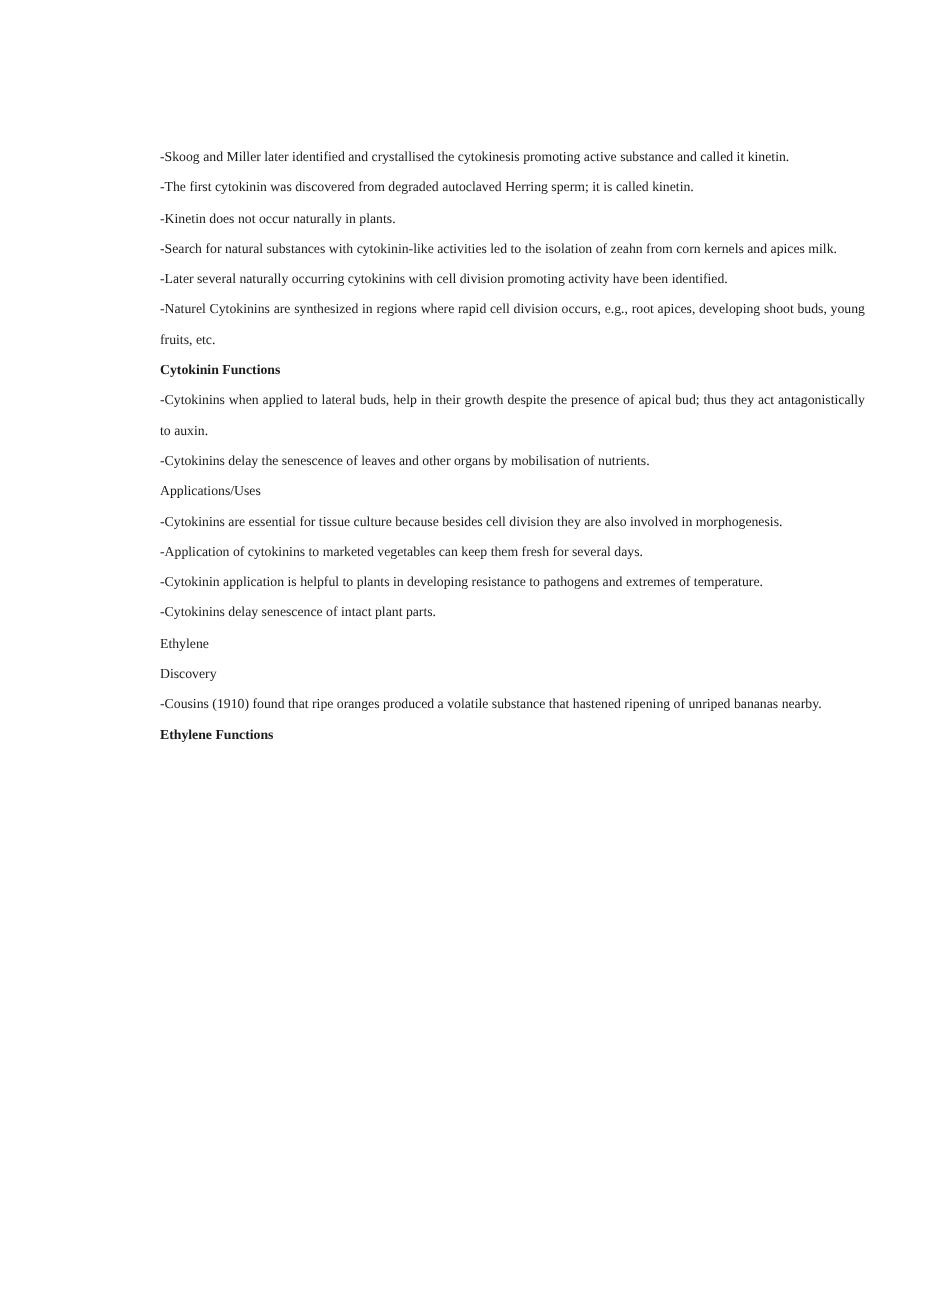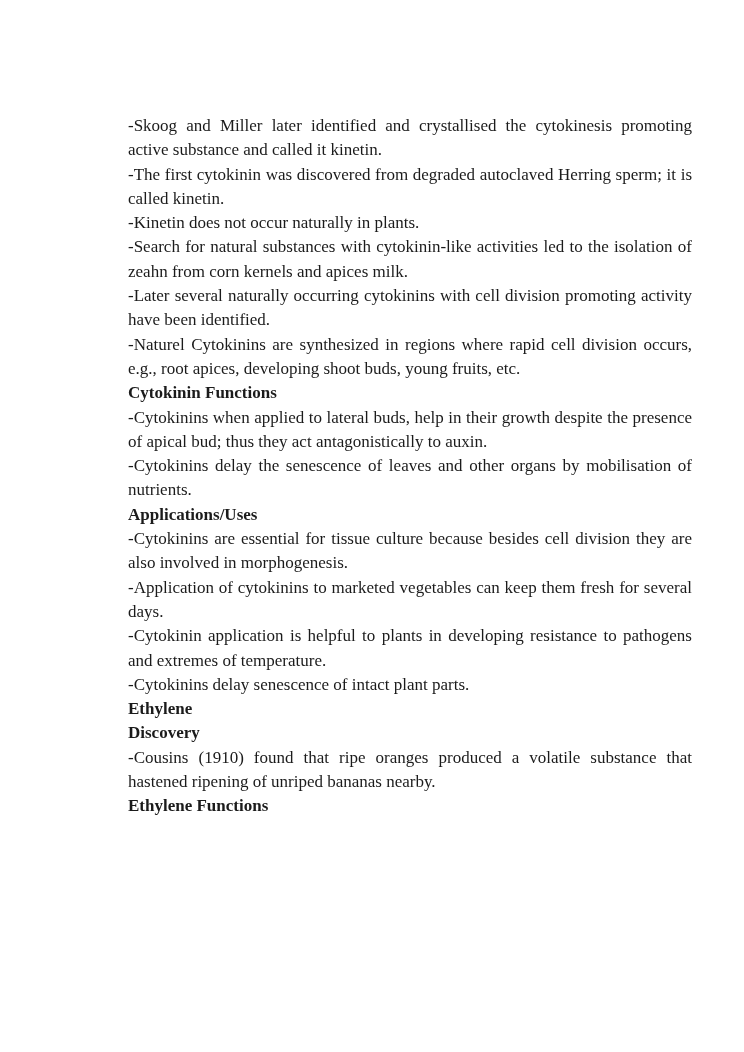--- a/index.html
+++ b/index.html
@@ -18,21 +18,21 @@
     overflow: hidden;
     box-sizing: border-box;
   }
 
   .text-column {
     position: absolute;
     left: 128px;
     top: 114px;
     width: 564px;
     font-family: "Liberation Serif", "DejaVu Serif", serif;
-    font-size: 17px;
+    font-size: 11px;
     line-height: 24.3px;
     color: #1b1b1b;
     text-align: justify;
     text-justify: inter-word;
     -webkit-font-smoothing: antialiased;
   }
 
   
   .para {
     margin: 0;
@@ -45,21 +45,21 @@
   
   .heading {
     margin: 0;
     padding: 0;
     text-align: left;
     text-align-last: left;
     white-space: nowrap;
   }
 
   .heading.bold {
-    font-weight: bold;
+    font-weight: normal;
   }
 
   .heading.plain {
     font-weight: bold;
   }
 </style>
 </head>
 <body>
 
 <div class="page" style="background: rgb(255, 255, 255);">

